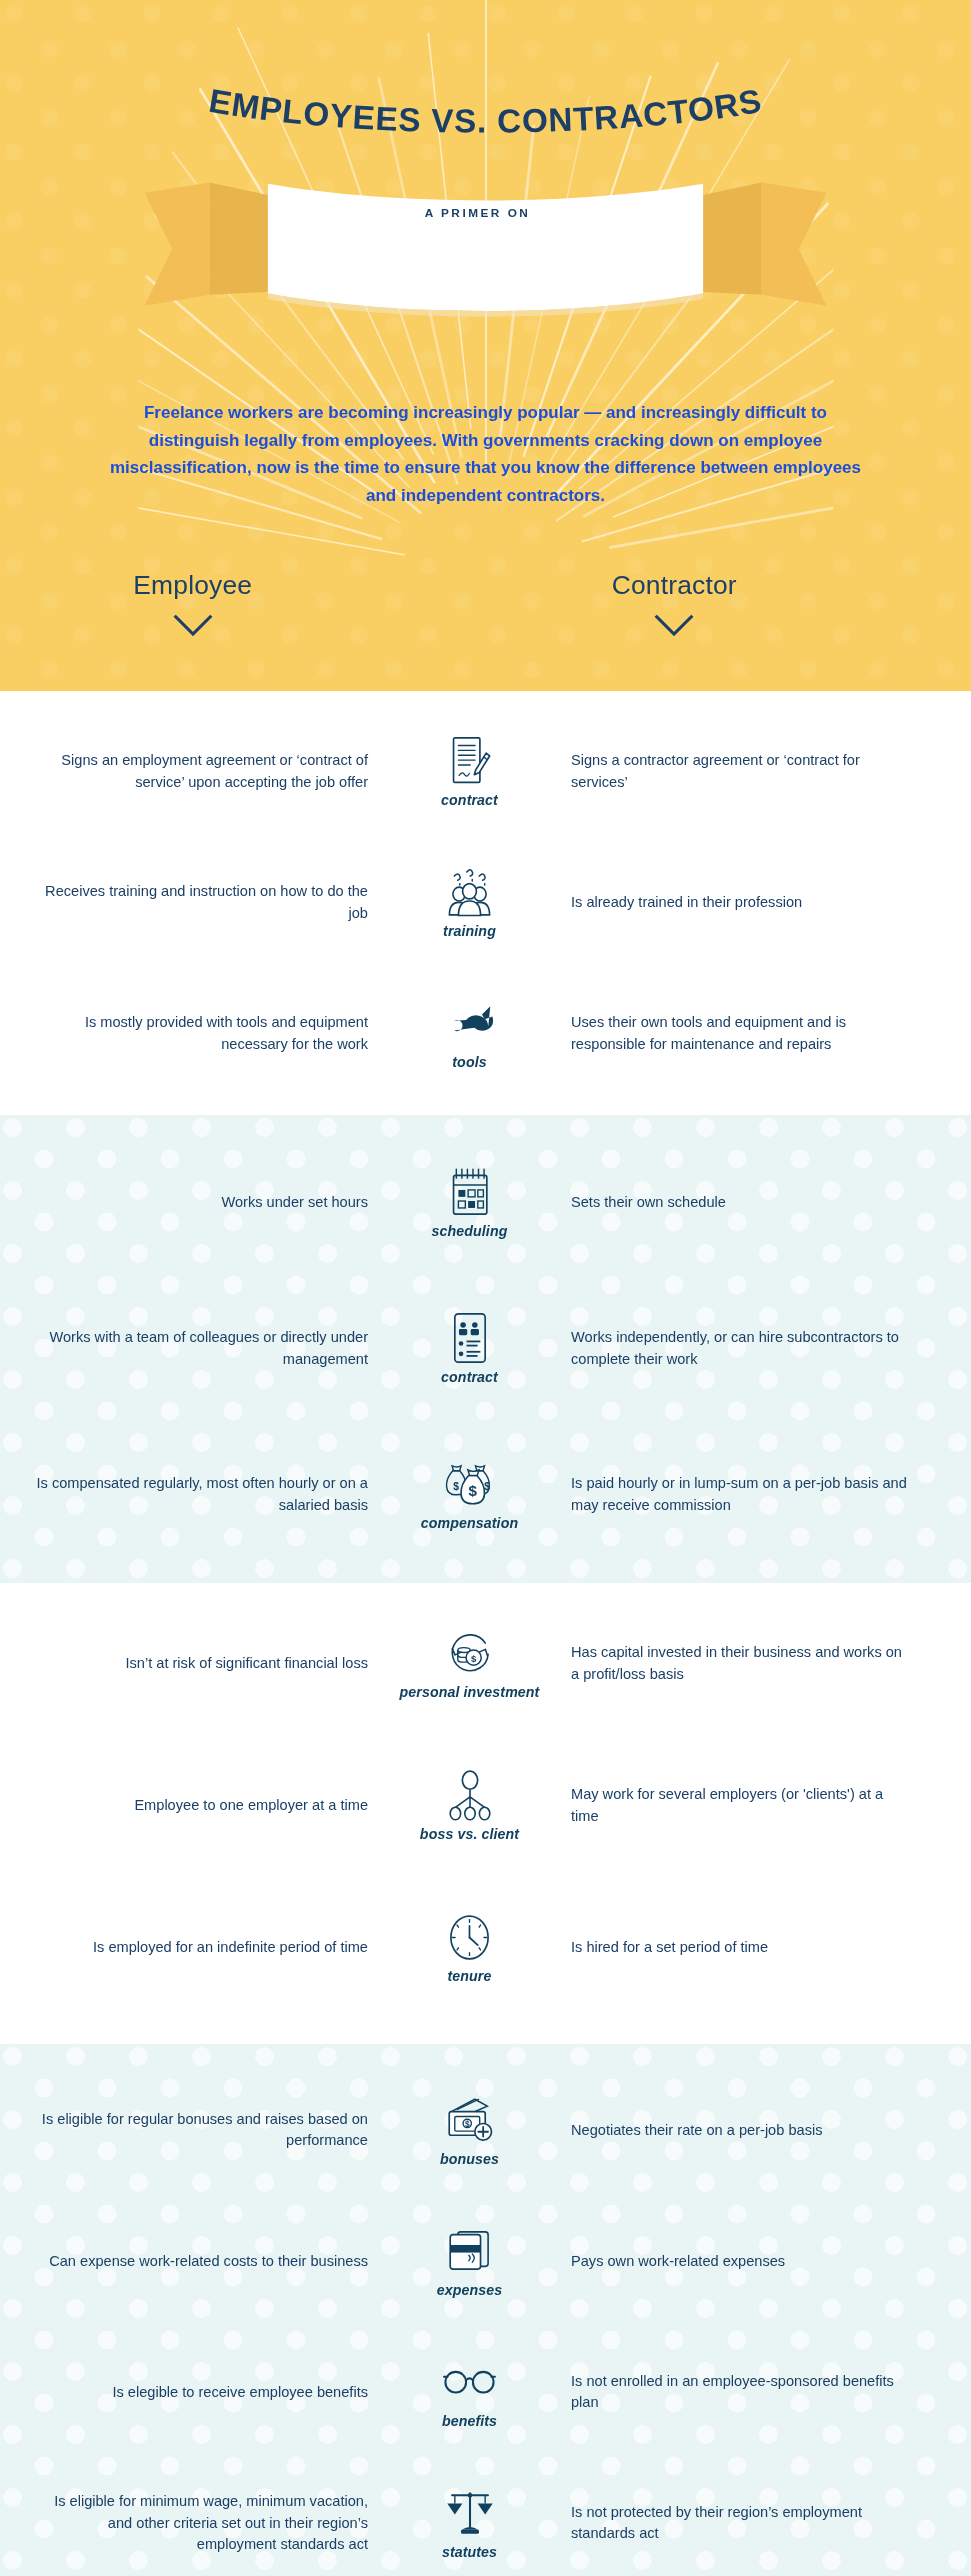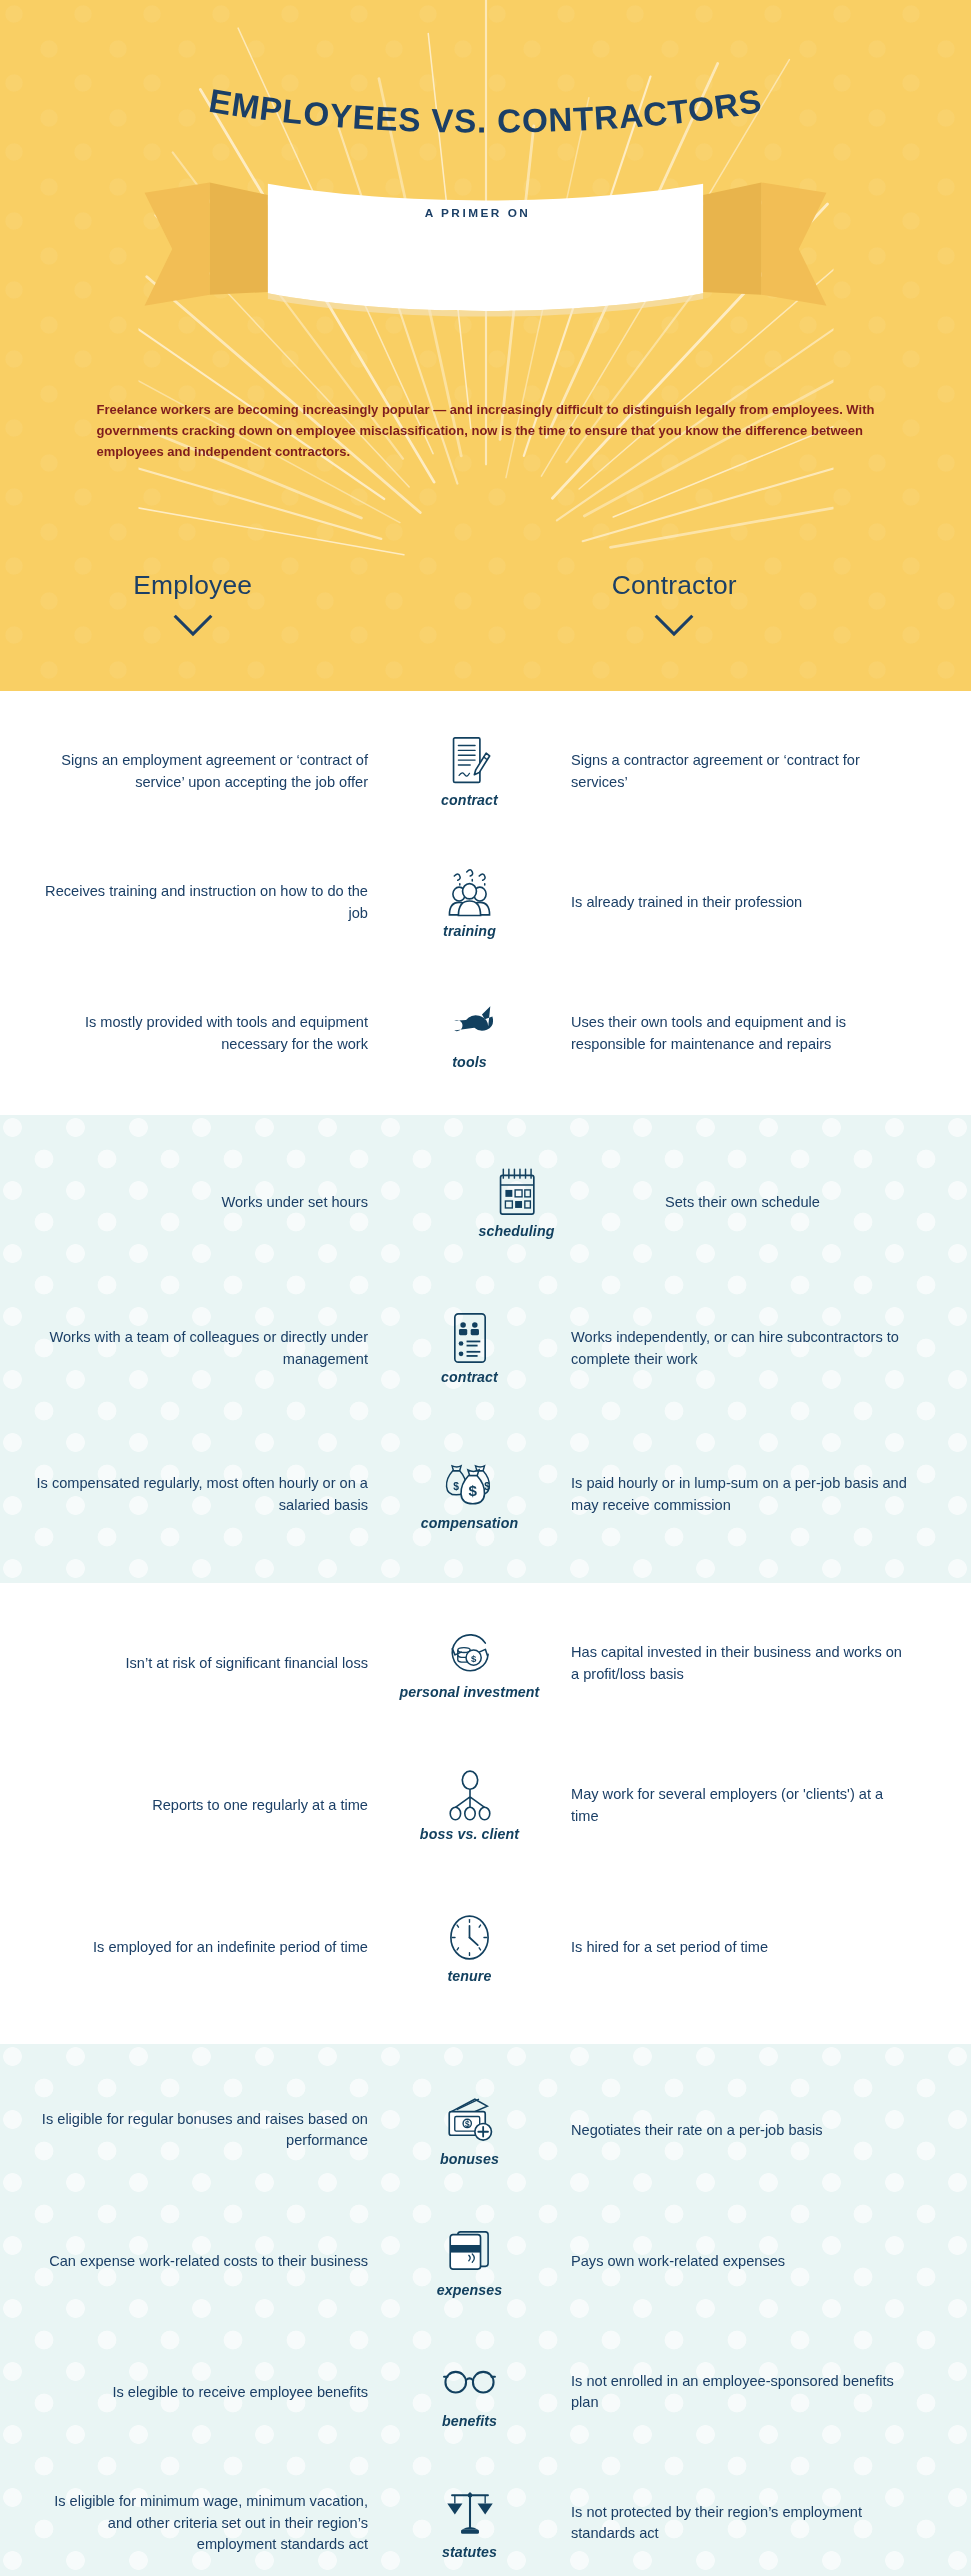--- a/index.html
+++ b/index.html
@@ -38,22 +38,22 @@
     text-align:center;
     font-size:11.8px;font-weight:700;letter-spacing:2.5px;
     color:#1B3F66;
   }
   .banner-title{
     position:absolute;top:0;left:0;right:0;height:149px;
     pointer-events:none;
   }
   .intro{
     position:absolute;top:399px;left:50%;transform:translateX(-50%);
-    width:778px;
-    font-size:13px;line-height:1.62;font-weight:600;color:#7f1d1d;
+    width:778px;text-align:center;
+    font-size:17px;line-height:1.62;font-weight:600;color:#1d4ed8;
   }
   .col-heads{
     position:absolute;top:570px;left:8px;right:0;
     display:flex;
   }
   .col-head{
     flex:0 0 50%;
     text-align:center;
     font-size:26.4px;font-weight:400;color:#1B3F66;
     letter-spacing:0.2px;
@@ -258,21 +258,21 @@
       <circle cx="13" cy="34" r="3.2" fill="#fff"></circle>
     </svg>
             </div>
             <div class="icon-label">tools</div>
           </div>
           <div class="cell right">Uses their own tools and equipment and is responsible for maintenance and repairs</div>
         </div>
       </div>
       <div class="section tint" style="padding-top: 15.3px; padding-bottom: 15.3px;">
         <div class="hexes"></div>
-        <div class="row" style="min-height: 146px; gap: 47px;">
+        <div class="row" style="min-height: 146px;">
           <div class="cell left">Works under set hours</div>
           <div class="icon-col">
             <div class="icon-art">
               <svg class="icon-svg" width="43" height="50" viewBox="0 0 62 72" aria-hidden="true">
       <g stroke="#12405F" stroke-width="2.1" fill="none" stroke-linecap="round">
         <line x1="12" y1="3" x2="12" y2="16"></line>
                   <line x1="20" y1="3" x2="20" y2="16"></line>
         <line x1="28" y1="3" x2="28" y2="16"></line>
                   <line x1="36" y1="3" x2="36" y2="16"></line>
         <line x1="44" y1="3" x2="44" y2="16"></line>
@@ -353,21 +353,21 @@
       </g>
       <circle cx="44" cy="43" r="11" fill="#fff" stroke="#12405F" stroke-width="2.2"></circle>
       <text x="44" y="49" font-family="Liberation Sans, sans-serif" font-size="14" font-weight="700" fill="#12405F" text-anchor="middle">$</text>
     </svg>
             </div>
             <div class="icon-label">personal investment</div>
           </div>
           <div class="cell right">Has capital invested in their business and works on a profit/loss basis</div>
         </div>
         <div class="row" style="min-height: 142px;">
-          <div class="cell left">Reports to one regularly at a time</div>
+          <div class="cell left">Employee to one employer at a time</div>
           <div class="icon-col">
             <div class="icon-art">
               <svg class="icon-svg" width="50" height="53" viewBox="0 0 72 76" aria-hidden="true">
       <ellipse cx="36" cy="16" rx="11" ry="13" fill="none" stroke="#12405F" stroke-width="2.4"></ellipse>
       <line x1="36" y1="29" x2="36" y2="40" stroke="#12405F" stroke-width="2.3"></line>
       <path d="M36,40 L15,55 M36,40 L36,55 M36,40 L57,55" fill="none" stroke="#12405F" stroke-width="2.3"></path>
       <ellipse cx="15" cy="64" rx="7.5" ry="9" fill="none" stroke="#12405F" stroke-width="2.3"></ellipse>
       <ellipse cx="36" cy="64" rx="7.5" ry="9" fill="none" stroke="#12405F" stroke-width="2.3"></ellipse>
       <ellipse cx="57" cy="64" rx="7.5" ry="9" fill="none" stroke="#12405F" stroke-width="2.3"></ellipse>
     </svg>

